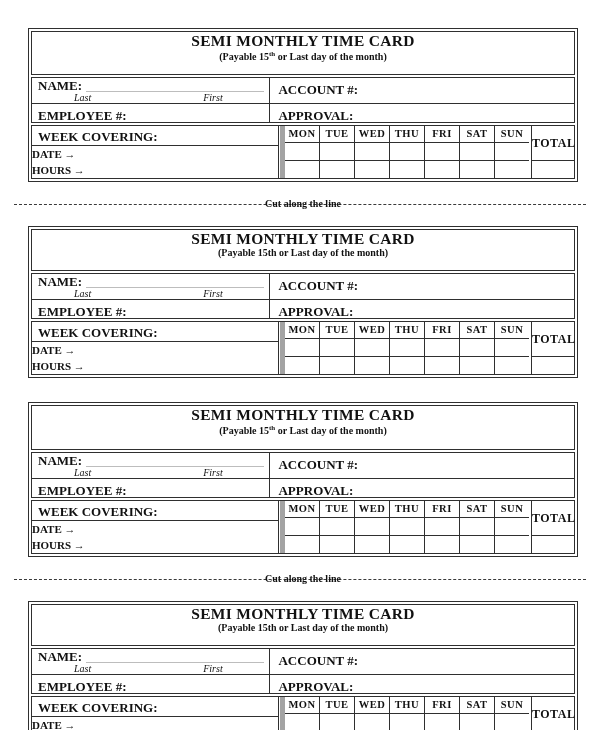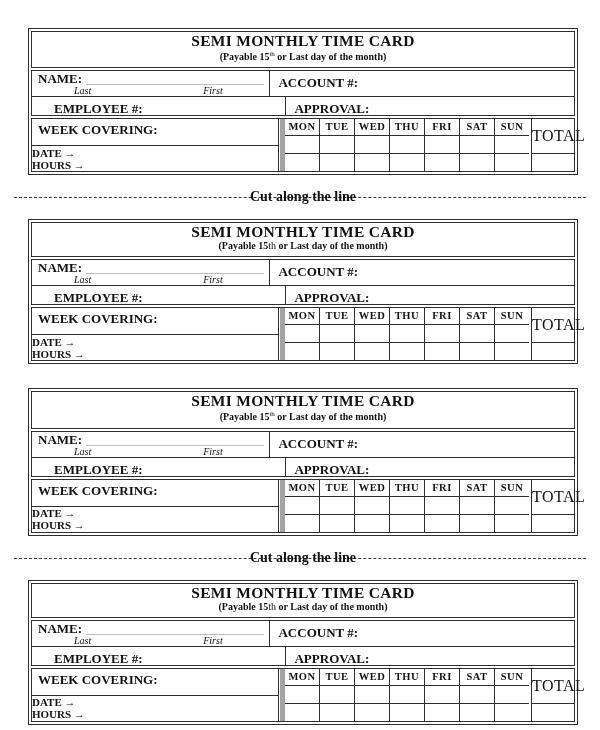--- a/index.html
+++ b/index.html
@@ -9,68 +9,68 @@
     font-family:"Liberation Serif", serif;
     color:#111111; background:#ffffff;
     overflow:hidden;
   }
   
   .card { border:1px solid #2f2f2f; padding:2px; background:#ffffff; }
   .card > .section { border:1px solid #2f2f2f; box-sizing:border-box; }
   .card > .section + .section { margin-top:2px; }
 
   
-  .title-box { text-align:center; padding:1px 0 5px; }
+  .title-box { text-align:center; padding:1px 0 12px; }
   .card-title { font-size:15.5px; line-height:16px; font-weight:bold; letter-spacing:0.3px; }
   .card-subtitle { font-size:10px; line-height:11px; font-weight:bold; }
-  .card-subtitle sup.ord { font-size:7px; font-weight:normal; }
+  .card-subtitle sup.ord { font-size:7px; font-weight:bold; }
   .card-subtitle sup.ord.plain { font-size:inherit; vertical-align:baseline; }
 
   
   .row { display:flex; }
   .row-1 { border-bottom:1px solid #2f2f2f; height:25px; }
   .row-2 { height:18px; }
   .cell { box-sizing:border-box; }
   .lbl { font-weight:bold; font-size:13px; line-height:12px; white-space:nowrap; }
   .name-cell {
     width:44%; border-right:1px solid #2f2f2f;
     padding:2px 5px 0 6px;
     display:flex; flex-direction:column;
   }
   .name-top { display:flex; align-items:flex-end; }
   .write-line { flex:1; border-bottom:1px solid #bdbdbd; margin-left:4px; height:10px; }
   .name-sub { display:flex; font-size:10px; line-height:11px; font-style:italic; padding-left:36px; }
   .name-sub .first { margin-left:112px; }
   .account-cell, .approval-cell { flex:1; padding:2px 4px 0 8px; }
-  .employee-cell { width:44%; border-right:1px solid #2f2f2f; padding:2px 16px 0 6px;margin-left:16px; }
+  .employee-cell { width:44%; border-right:1px solid #2f2f2f; padding:2px 16px 0 6px; }
 
   
   .week-table { display:flex; }
   .wt-left { flex:1; display:flex; flex-direction:column; border-right:1px solid #2f2f2f; }
-  .wt-covering { height:16px; border-bottom:1px solid #2f2f2f; padding:1px 4px 9px 6px; }
+  .wt-covering { height:16px; border-bottom:1px solid #2f2f2f; padding:1px 4px 2px 6px; }
   .wt-arrows { flex:1; display:flex; flex-direction:column; justify-content:space-around; padding-right:6px; }
   .wt-arrow { font-weight:bold; font-size:11px; line-height:12px; }
   .wt-days { display:flex; margin-left:1px; border-left:5px solid #a3a3a3; }
   .day-col { width:34px; display:flex; flex-direction:column; }
   .day-col + .day-col { border-left:1px solid #2f2f2f; }
   .day-h { height:16px; border-bottom:1px solid #2f2f2f; text-align:center;
            font-weight:bold; font-size:10.5px; line-height:16px; letter-spacing:0.5px; }
   .day-cell { height:17px; }
   .day-cell.date { border-bottom:1px solid #2f2f2f; }
   .wt-total { width:42px; margin-left:2px; border-left:1px solid #2f2f2f;
               display:flex; flex-direction:column; }
   .total-label { height:34px; line-height:34px; border-bottom:1px solid #2f2f2f;
-                 font-weight:normal; font-size:16px; letter-spacing:0.5px; }
+                 font-weight:bold; font-size:12px; letter-spacing:0.5px; }
   .total-cell { flex:1; }
 
   
   .cut-sep { position:relative; height:12px; margin:16px 0; }
   .cut-line { position:absolute; left:-14px; right:-8px; top:6px; border-top:1px dashed #3a3a3a; }
   .cut-text { position:absolute; left:0; right:0; top:0; text-align:center;
-              font-size:14px; line-height:12px; font-weight:bold; }
+              font-size:10px; line-height:12px; font-weight:bold; }
   .gap-top { margin-top:24px; }
 </style>
 </head>
 <body>
 
 <div class="sheet">
   <div>
   <div class="card">
 
     <div class="section title-box">

